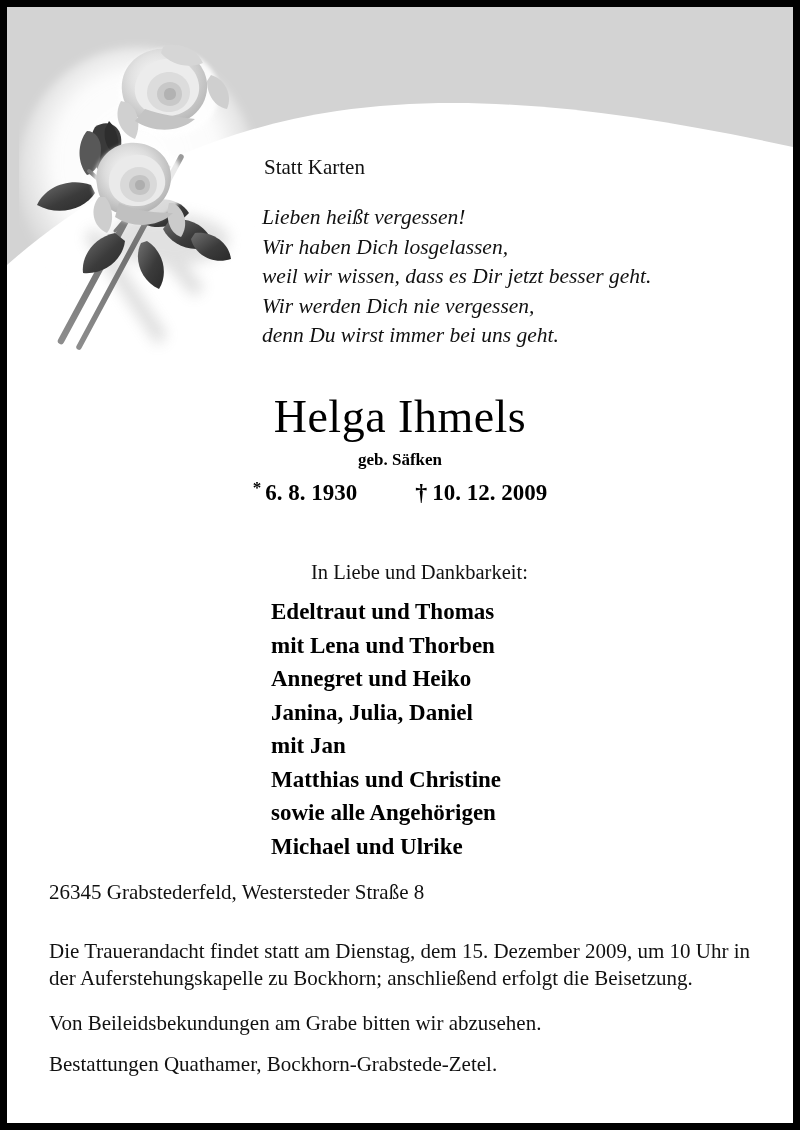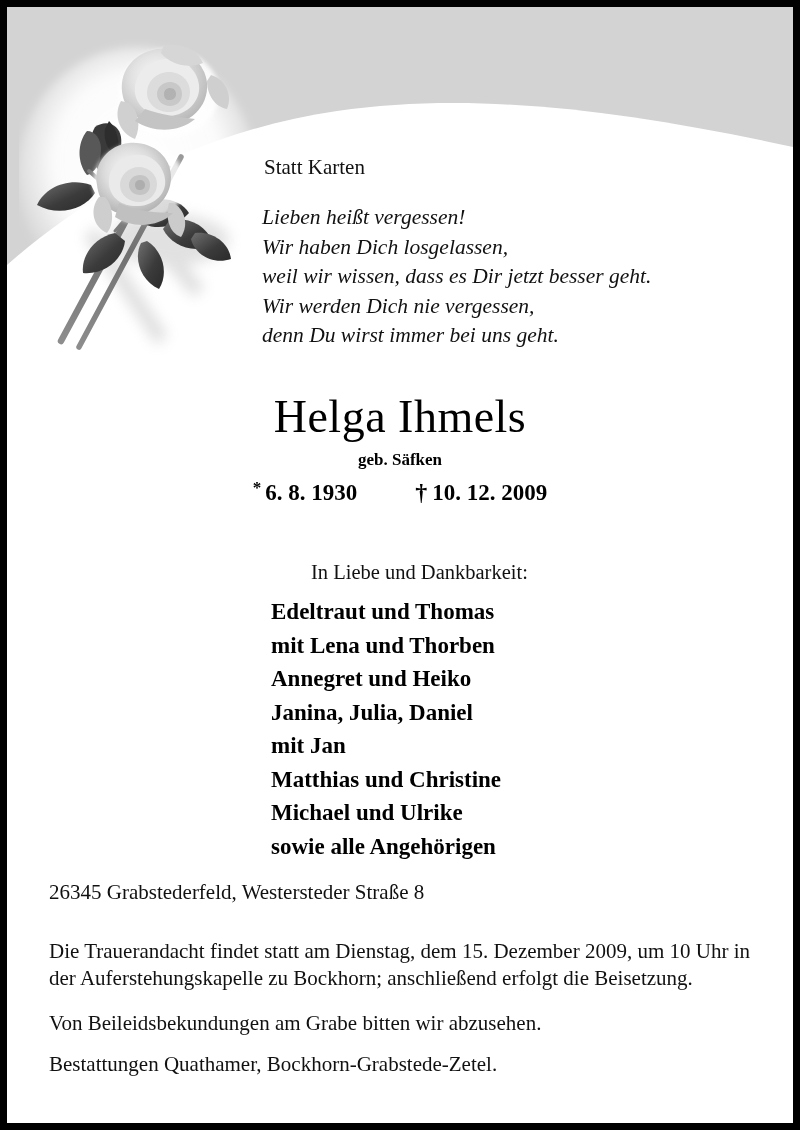--- a/index.html
+++ b/index.html
@@ -314,22 +314,22 @@
 
       <div class="dedication">In Liebe und Dankbarkeit:</div>
 
       <div class="family-list">
         <div>Edeltraut und Thomas</div>
         <div>mit Lena und Thorben</div>
         <div>Annegret und Heiko</div>
         <div>Janina, Julia, Daniel</div>
         <div>mit Jan</div>
         <div>Matthias und Christine</div>
+        <div>sowie alle Angehörigen</div>
         <div>Michael und Ulrike</div>
-        <div>sowie alle Angehörigen</div>
       </div>
 
       <div class="footer">
         <p class="addr">26345 Grabstederfeld, Westersteder Straße 8</p>
         <p class="service">Die Trauerandacht findet statt am Dienstag, dem 15. Dezember 2009, um 10 Uhr in der Auferstehungskapelle zu Bockhorn; anschließend erfolgt die Beisetzung.</p>
         <p>Von Beileidsbekundungen am Grabe bitten wir abzusehen.</p>
         <p>Bestattungen Quathamer, Bockhorn-Grabstede-Zetel.</p>
       </div>
 
     </div>

